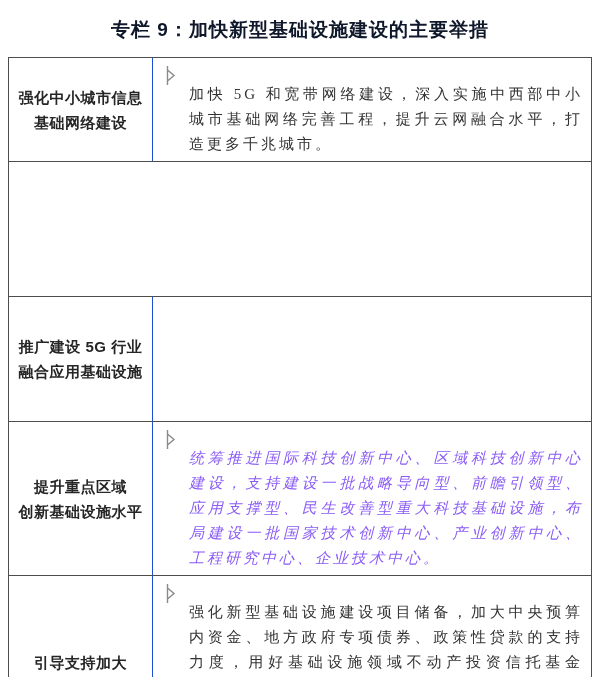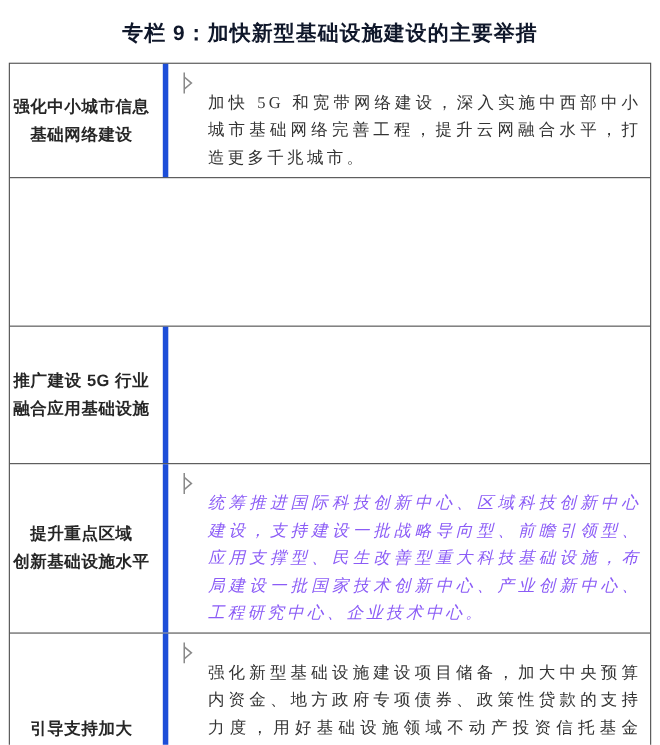--- a/index.html
+++ b/index.html
@@ -40,23 +40,24 @@
     border-bottom: 1px solid #4d4d4d;
   }
   .t-row:nth-child(1) { min-height: 81px; }
   .t-row:nth-child(2) { min-height: 135px; }
   .t-row:nth-child(3) { min-height: 125px; }
   .t-row:nth-child(4) { min-height: 132px; }
   .t-row:nth-child(5) { min-height: 127px; }
   .label-cell {
     flex: 0 0 144px;
     box-sizing: border-box;
-    border-right: 5px solid #1d4ed8;
+    border-right: 1px solid #1d4ed8;
     display: flex;
     align-items: center;
+    justify-content: center;
     text-align: center;
     padding: 4px 3px;
   }
   .label-text {
     font-family: "Liberation Sans", sans-serif;
     font-weight: bold;
     font-size: 15px;
     line-height: 25px;
     color: #262626;
     white-space: pre-line;
@@ -119,21 +120,21 @@
 
   <div class="t-row">
     <div class="label-cell">
       <span class="label-text" style="color: rgb(38, 38, 38);">推广建设 5G 行业
 融合应用基础设施</span>
     </div>
   </div>
 
   <div class="t-row">
     <div class="label-cell">
-      <span class="label-text" style="color: rgb(38, 38, 38); font-family: Liberation Mono, monospace;">提升重点区域
+      <span class="label-text" style="color: rgb(38, 38, 38);">提升重点区域
 创新基础设施水平</span>
     </div>
     <div class="content-cell">
       <div class="content-inner">
         <svg class="bullet-icon" viewBox="0 0 12 21">
           <path d="M3.5 1 L3.5 20 M3.5 5 L10 10.5 L3.5 16 Z" fill="none" stroke="#8a8a8a" stroke-width="1.4"></path>
         </svg>
         <span class="content-text" style="color: #8b5cf6; font-style: italic;">统筹推进国际科技创新中心、区域科技创新中心建设，支持建设一批战略导向型、前瞻引领型、应用支撑型、民生改善型重大科技基础设施，布局建设一批国家技术创新中心、产业创新中心、工程研究中心、企业技术中心。</span>
       </div>
     </div>

